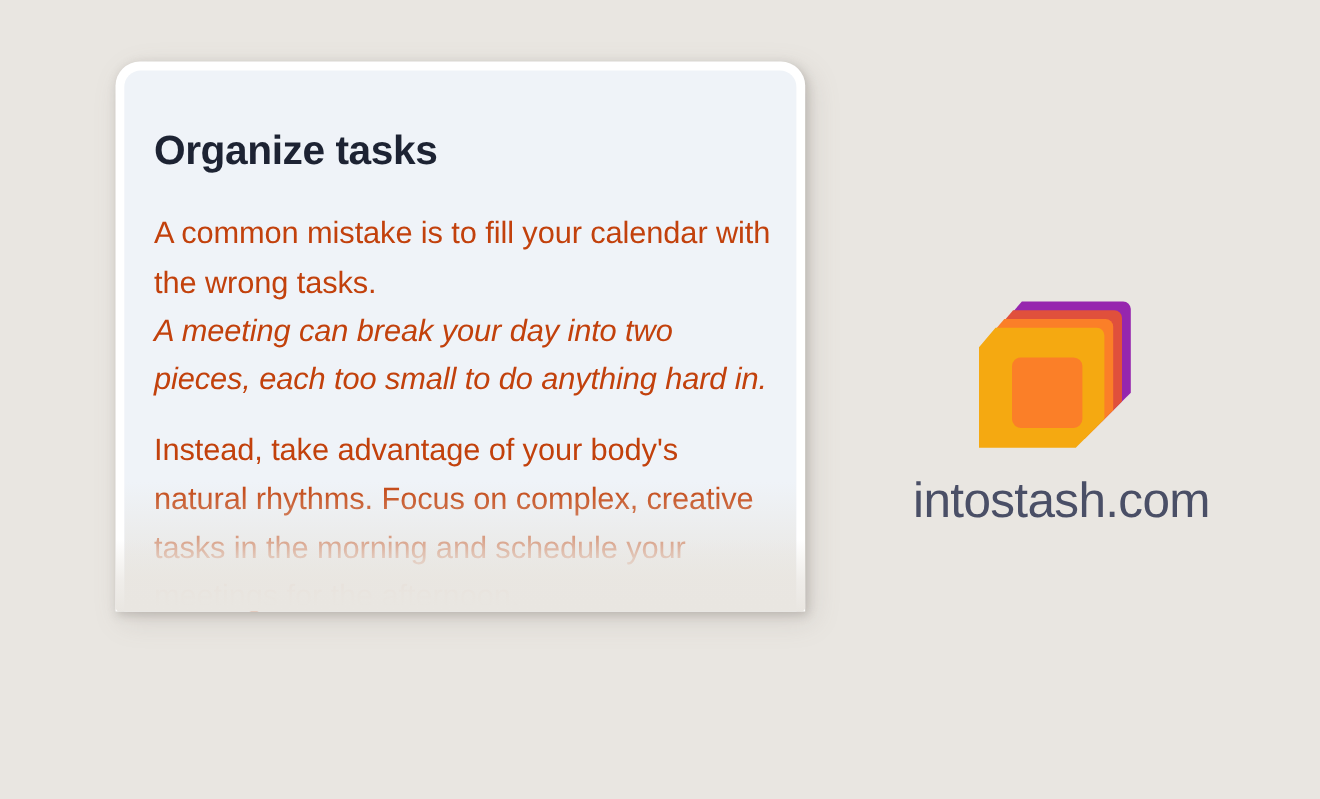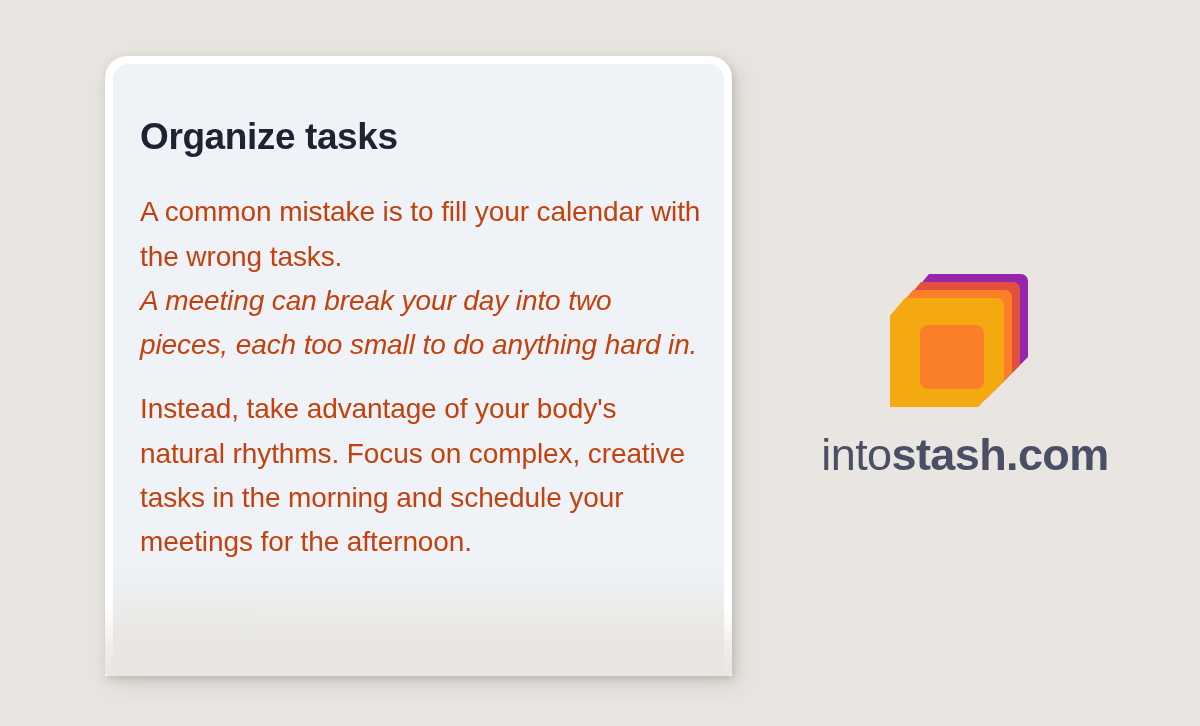--- a/index.html
+++ b/index.html
@@ -24,21 +24,21 @@
     width:1200px;
     height:726px;
   }
 
   
   .card-wrap {
     position:absolute;
     left:105px;
     top:56px;
     width:627px;
-    height:620px;
+    height:500px;
   }
 
   .card-outline {
     position:absolute;
     inset:0;
     background:#FFFFFF;
     border-radius:22px 22px 0 0;
     box-shadow:2px 3px 9px rgba(120,112,105,0.30),
                6px 8px 26px rgba(120,112,105,0.18);
   }
@@ -124,22 +124,22 @@
 
   .brand-word {
     margin-top:22px;
     font-size:45px;
     line-height:1;
     color:#4A4F66;
     letter-spacing:-0.6px;
     white-space:nowrap;
   }
   .brand-word .w-light  { font-weight:400; }
-  .brand-word .w-bold   { font-weight:bold; }
-  .brand-word .w-tld    { font-weight:700; }
+  .brand-word .w-bold   { font-weight:normal; }
+  .brand-word .w-tld    { font-weight:400; }
 </style>
 </head>
 <body>
 
 <div class="stage">
 
   <div class="card-wrap">
     <div class="card-outline"></div>
 
     <div class="card-inner">

